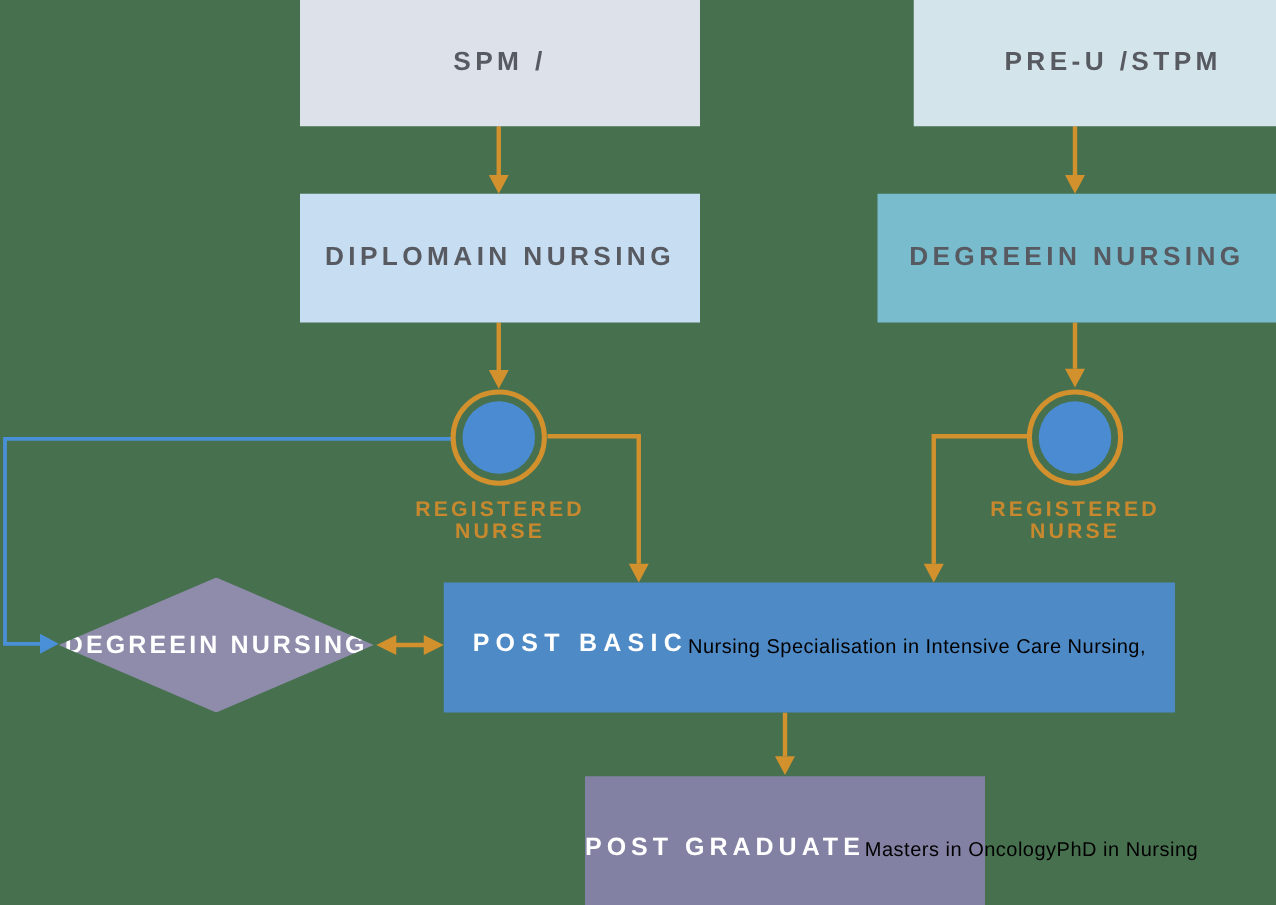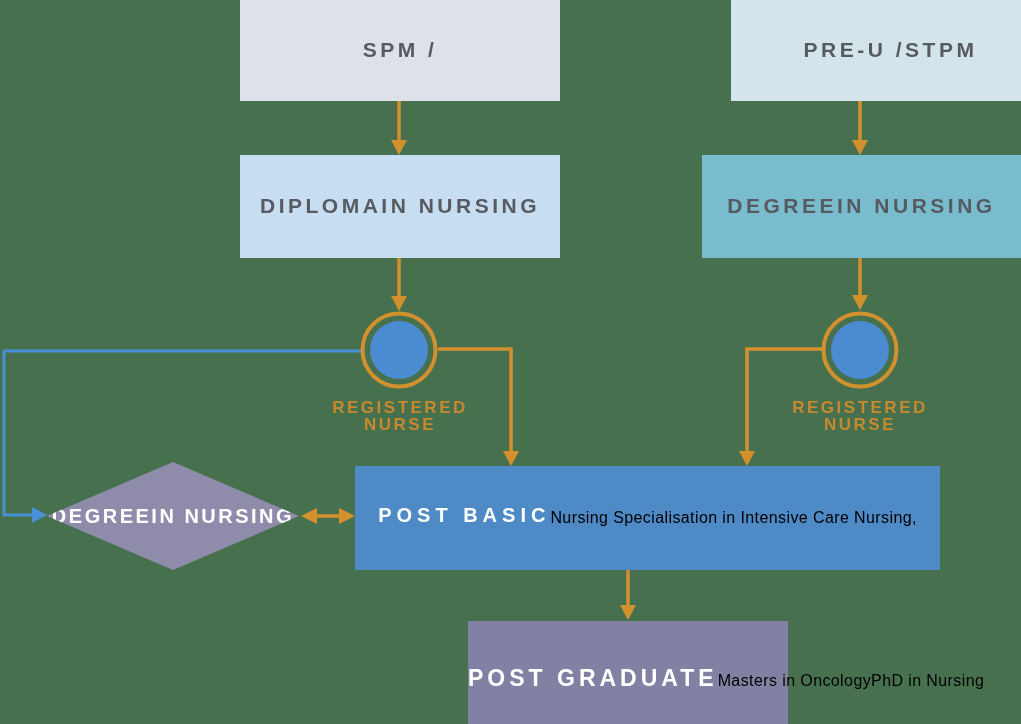--- a/index.html
+++ b/index.html
@@ -50,21 +50,21 @@
     left:355px; top:466px; width:585px; height:104px;
     background:var(--postbasic-bg); color:#fff;
   }
   .box-postbasic .big-title { font-weight:bold; font-size:20px; letter-spacing:5px; line-height:1.1; margin-bottom:7px; white-space:nowrap; }
   .sub-line { font-size:16px; letter-spacing:0.4px; line-height:20px; color:#000000; white-space:nowrap; }
 
   .box-postgrad {
     left:468px; top:621px; width:320px; height:103px;
     background:var(--postgrad-bg); color:#fff; justify-content:flex-start; padding-top:17px;
   }
-  .box-postgrad .big-title { font-weight:bold; font-size:23px; letter-spacing:4px; line-height:1.15; margin-bottom:5px; white-space:nowrap; }
+  .box-postgrad .big-title { font-weight:bold; font-size:20px; letter-spacing:4px; line-height:1.15; margin-bottom:5px; white-space:nowrap; }
 </style>
 </head>
 <body>
 
 <div class="stage">
 
   <svg class="overlay" viewBox="0 0 1021 724">
 
     <g>
       <path class="orange-line" d="M399,101 L399,140"></path>

